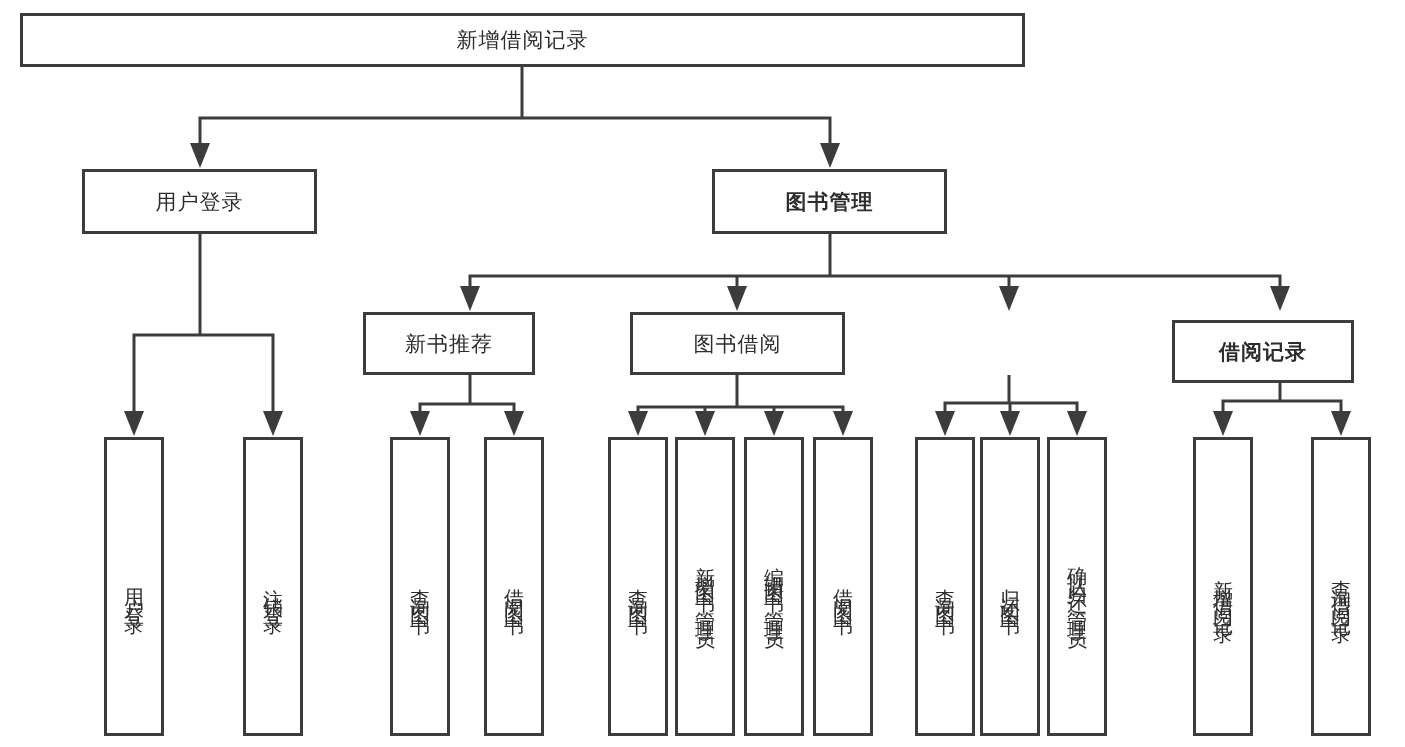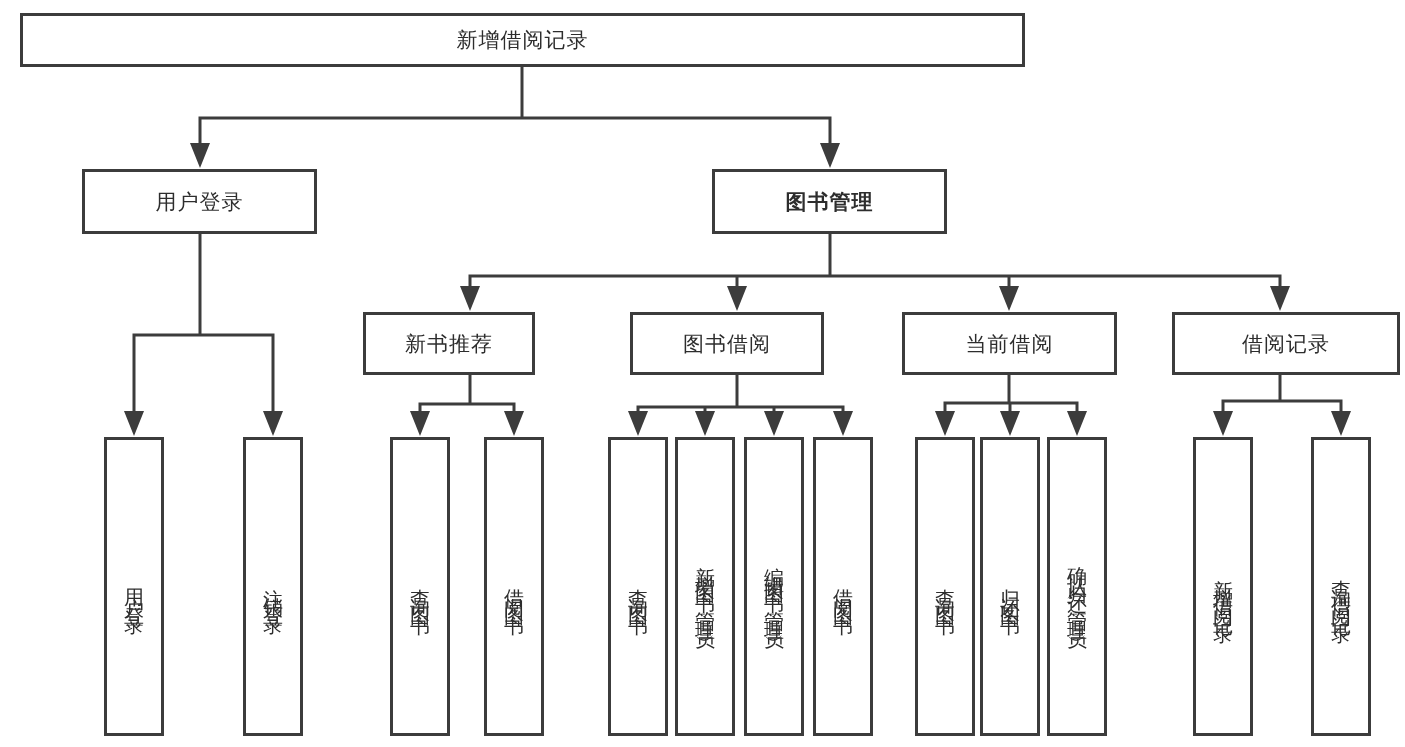--- a/index.html
+++ b/index.html
@@ -108,27 +108,24 @@
   <div class="node hnode" style="left:82px;top:169px;width:235px;height:65px;">
     <span>用户登录</span>
   </div>
   <div class="node hnode" style="left:712px;top:169px;width:235px;height:65px;font-weight:bold;">
     <span>图书管理</span>
   </div>
 
   <div class="node hnode" style="left:363px;top:312px;width:172px;height:63px;">
     <span>新书推荐</span>
   </div>
-  <div class="node hnode" style="left:630px;top:312px;width:194px;height:63px;">
+  <div class="node hnode" style="left:630px;top:312px;width:215px;height:63px;">
     <span>图书借阅</span>
   </div>
-  <div class="node hnode" style="left:902px;top:312px;width:215px;height:63px;">
-    <span>当前借阅</span>
-  </div>
-  <div class="node hnode" style="left:1172px;top:312px;width:228px;height:63px;">
+  <div class="node hnode" style="left:1172px;top:320px;width:182px;height:63px;font-weight:bold;">
     <span>借阅记录</span>
   </div>
 
   <div class="node leaf" style="left:104px;top:437px;width:60px;height:299px;">
     <span class="vtext">用户登录</span>
   </div>
   <div class="node leaf" style="left:243px;top:437px;width:60px;height:299px;">
     <span class="vtext">注销登录</span>
   </div>
 

